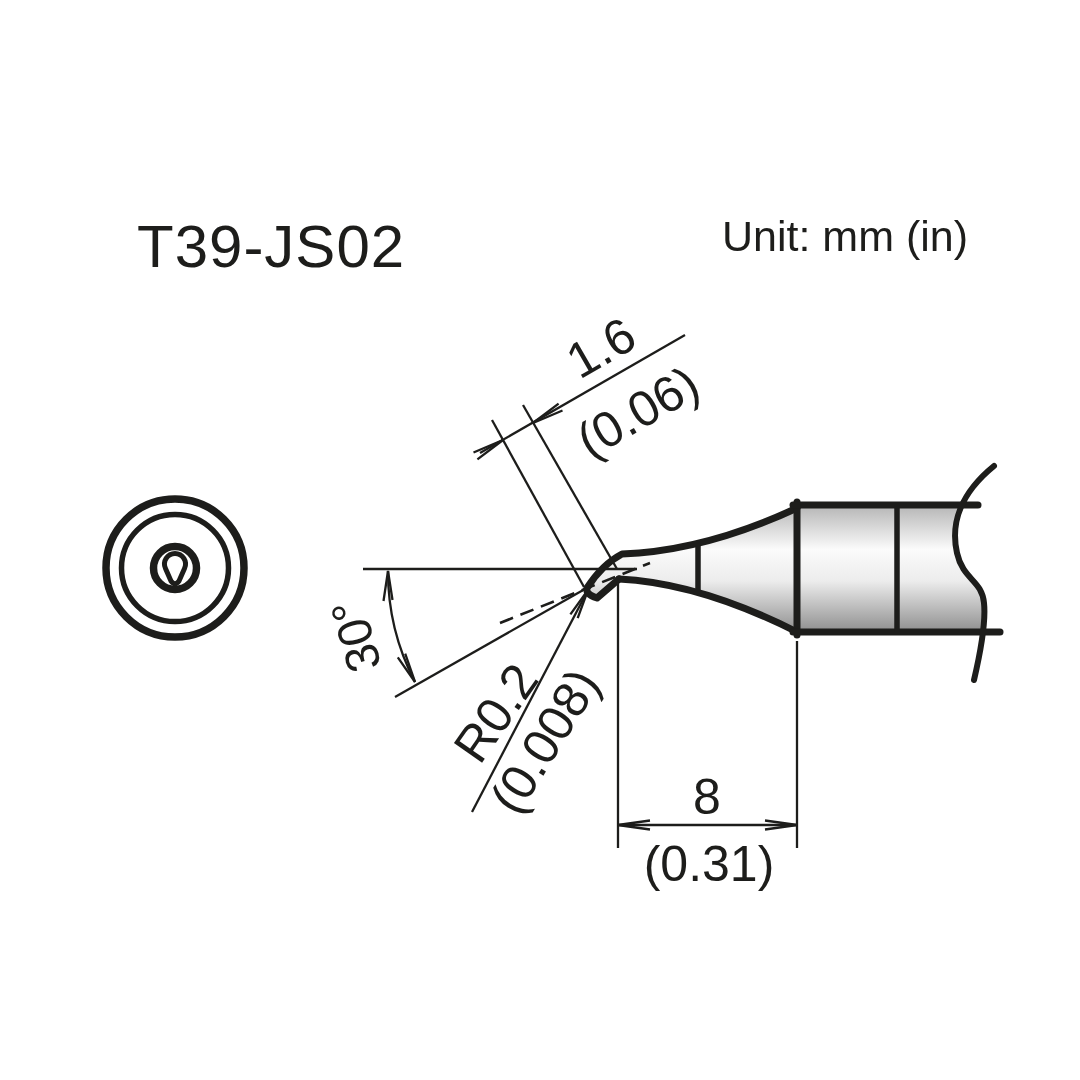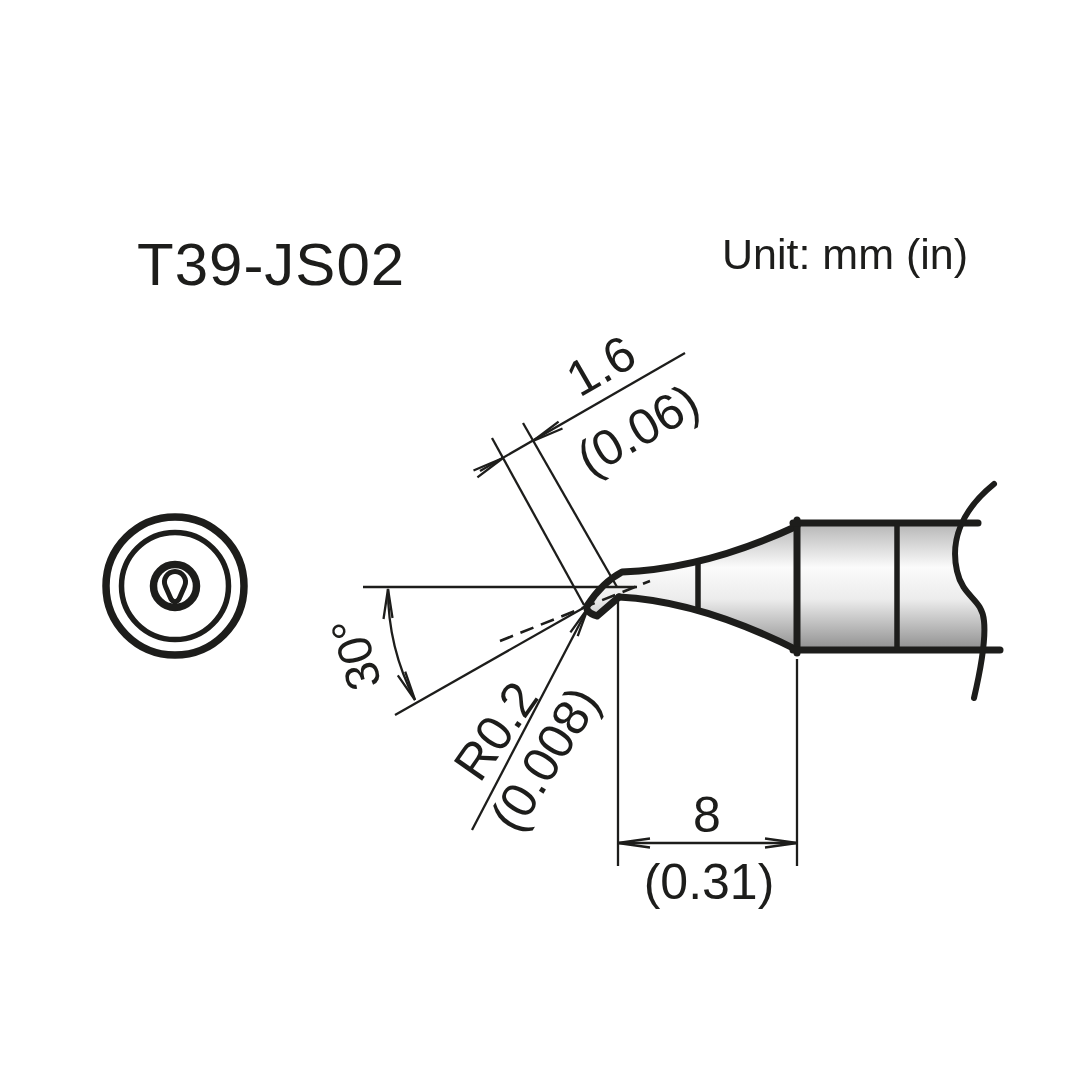--- a/index.html
+++ b/index.html
@@ -1,17 +1,17 @@
 <!DOCTYPE html>
 <html style="--ink: #1d1d1b; --bg: #ffffff;"><head>
 <meta charset="utf-8">
 <style>
   :root { --ink: #1d1d1b; --bg: #ffffff; }
   html, body { margin: 0; padding: 0; width: 1080px; height: 1080px; background: var(--bg); overflow: hidden; }
-  .canvas { position: relative; width: 1080px; height: 759px; background: var(--bg); margin-top: 18px; }
+  .canvas { position: relative; width: 1080px; height: 759px; background: var(--bg); }
   svg { display: block; }
   .t { font-family: "Liberation Sans", "DejaVu Sans", sans-serif; fill: var(--ink); }
   .title-text { font-size: 60px; letter-spacing: 1px; }
   .unit-text { font-size: 43px; }
   .dim-text { font-size: 50px; text-anchor: middle; }
   .deg-text { font-size: 48px; text-anchor: middle; }
   .thick { stroke: var(--ink); stroke-width: 7; fill: none; stroke-linecap: round; stroke-linejoin: round; }
   .mid   { stroke: var(--ink); stroke-width: 5.5; fill: none; stroke-linecap: butt; }
   .brk   { stroke: var(--ink); stroke-width: 6; fill: none; stroke-linecap: round; }
   .thin  { stroke: var(--ink); stroke-width: 2.3; fill: none; stroke-linecap: butt; }

